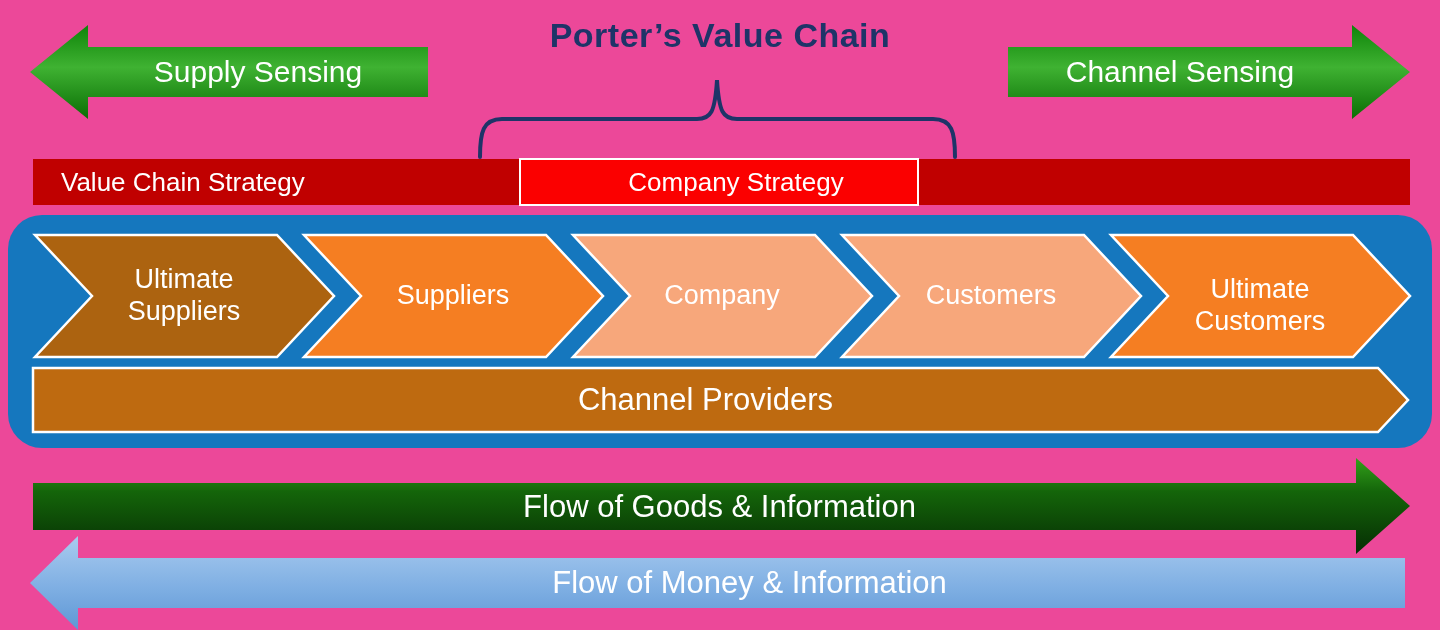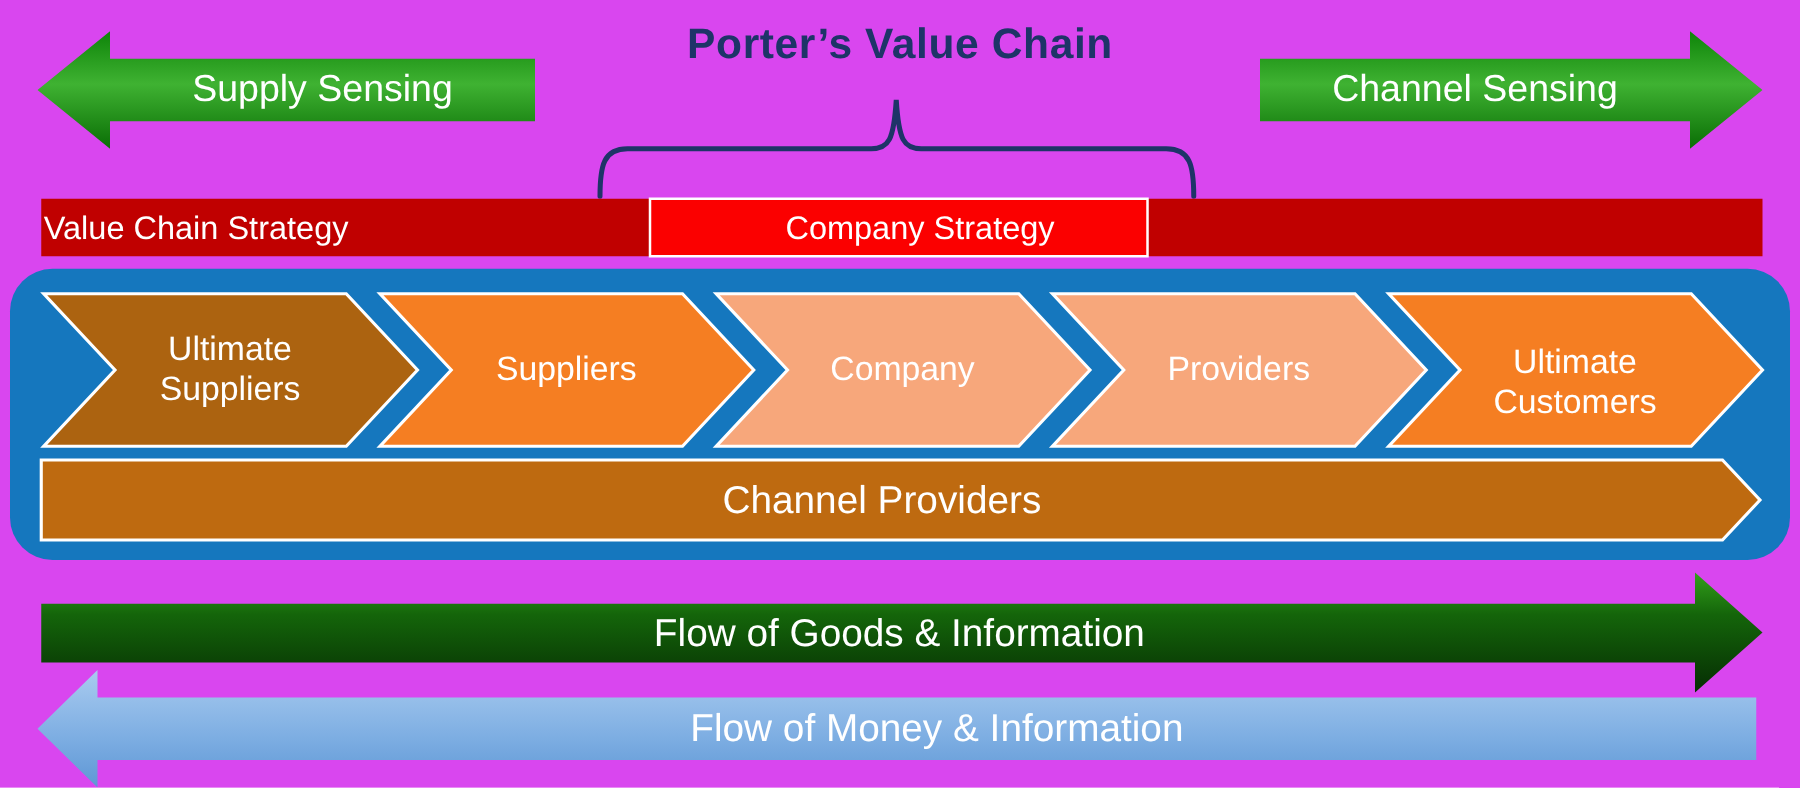--- a/index.html
+++ b/index.html
@@ -1,21 +1,21 @@
 <!DOCTYPE html>
 <html><head>
 <meta charset="utf-8">
 <style>
   * { margin: 0; padding: 0; box-sizing: border-box; }
   body { background: #ffffff; font-family: "Liberation Sans", sans-serif; }
   .canvas {
     position: relative;
     width: 1440px;
     height: 630px;
-    background: #d946ef;
+    background: #ec4899;
     overflow: hidden;
   }
   .layer-svg { position: absolute; left: 0; top: 0; z-index: 0; }
   .lbl {
     position: absolute;
     z-index: 2;
     display: flex;
     align-items: center;
     justify-content: center;
     text-align: center;
@@ -27,21 +27,21 @@
     left: 0; right: 0; top: 16px;
     text-align: center;
     font-size: 34px;
     font-weight: 700;
     color: #1E3468;
     letter-spacing: 0.5px;
     z-index: 2;
   }
   .sensing-label { font-size: 30px; }
   .strategy-label { font-size: 26px; }
-  .left-strategy { justify-content: flex-start; padding-left: 2px; }
+  .left-strategy { justify-content: flex-start; padding-left: 28px; }
   .chevron-label { font-size: 27px; line-height: 1.18; }
   .service-label { font-size: 31px; }
   .flow-label { font-size: 31px; padding-left: 16px; }
 </style>
 </head>
 <body>
 
 <div class="canvas">
 
   <svg class="layer-svg" width="1440" height="630" viewBox="0 0 1440 630">
@@ -90,21 +90,21 @@
 
   <div class="lbl sensing-label" style="left:88px; top:47px; width:340px; height:50px;">Supply Sensing</div>
   <div class="lbl sensing-label" style="left:1008px; top:47px; width:344px; height:50px;">Channel Sensing</div>
 
   <div class="lbl strategy-label left-strategy" style="left:33px; top:159px; width:480px; height:46px;">Value Chain Strategy</div>
   <div class="lbl strategy-label" style="left:520px; top:159px; width:432px; height:46px;">Company Strategy</div>
 
   <div class="lbl chevron-label" style="left:89px; top:238px; width:190px; height:116px;">Ultimate Suppliers</div>
   <div class="lbl chevron-label" style="left:358px; top:238px; width:190px; height:116px;">Suppliers</div>
   <div class="lbl chevron-label" style="left:627px; top:238px; width:190px; height:116px;">Company</div>
-  <div class="lbl chevron-label" style="left:896px; top:238px; width:190px; height:116px;">Providers</div>
+  <div class="lbl chevron-label" style="left:896px; top:238px; width:190px; height:116px;">Customers</div>
   <div class="lbl chevron-label" style="left:1165px; top:238px; width:190px; height:135px;">Ultimate Customers</div>
 
   <div class="lbl service-label" style="left:33px; top:368px; width:1345px; height:64px;">Channel Providers</div>
 
   <div class="lbl flow-label" style="left:33px; top:483px; width:1357px; height:47px;">Flow of Goods &amp; Information</div>
   <div class="lbl flow-label" style="left:78px; top:558px; width:1327px; height:50px;">Flow of Money &amp; Information</div>
 
 </div>
 
 </body></html>

